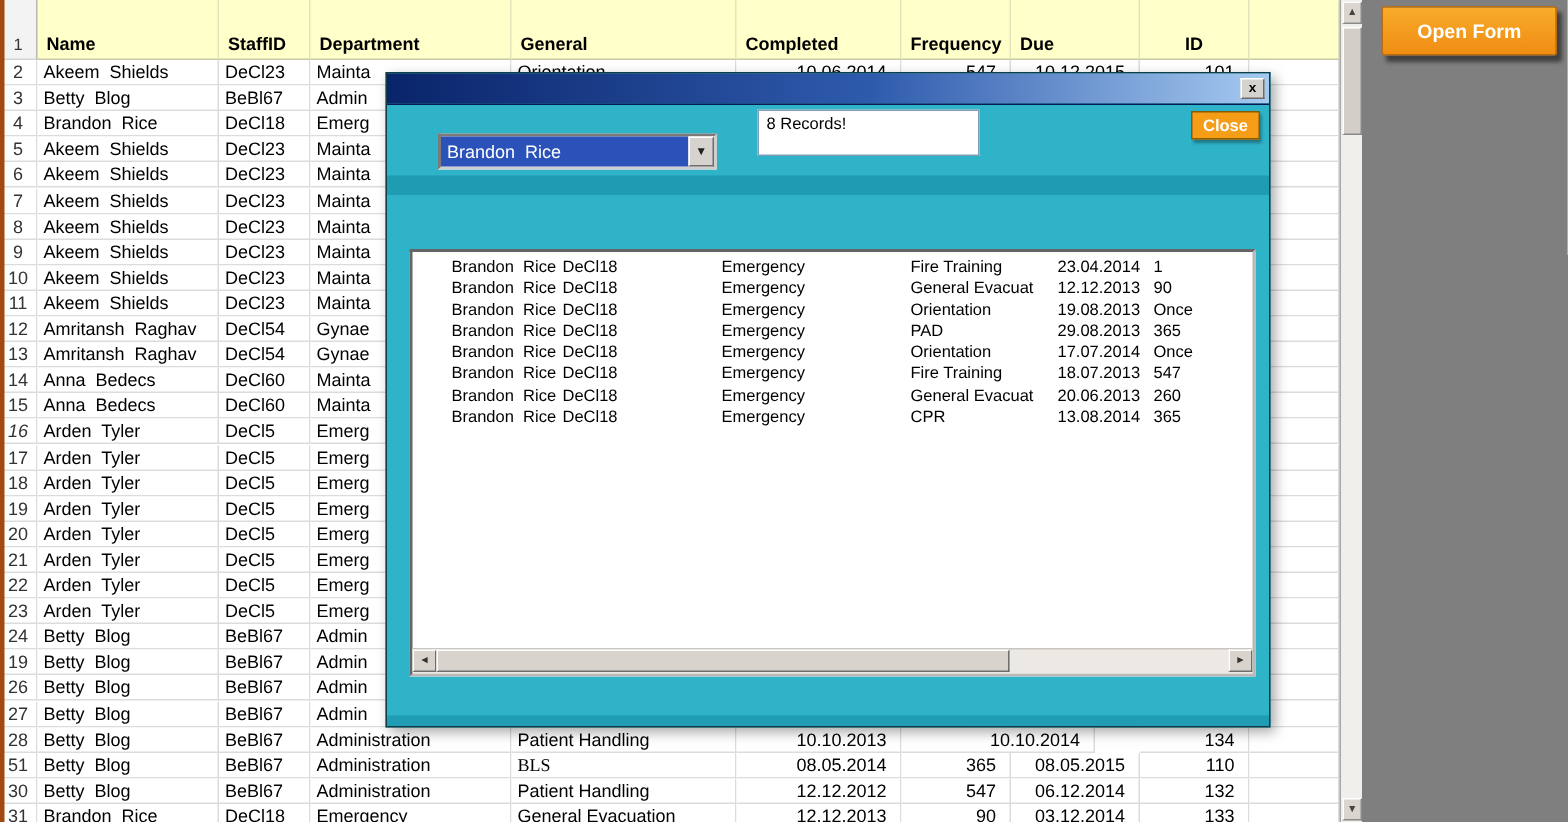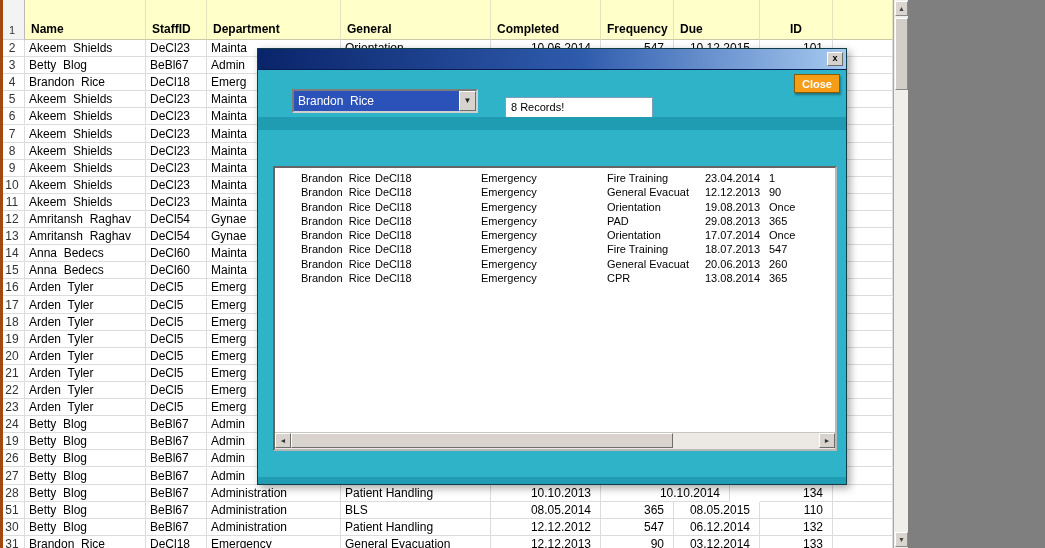--- a/index.html
+++ b/index.html
@@ -53,21 +53,21 @@
   .close-btn{position:absolute;top:25px;right:6px;width:46px;height:19px;
              background:#f59d17;border:1px solid #8a5a00;color:#fff;font-weight:bold;font-size:11px;
              font-family:"Liberation Sans",sans-serif;box-shadow:1px 2px 2px rgba(0,0,0,0.35);
              padding:0;cursor:pointer;}
   .combo{position:absolute;left:34px;top:40px;width:186px;height:24px;background:#fff;
          border:2px inset #cfcfcf;box-sizing:border-box;display:flex;align-items:stretch;}
   .combo-text{flex:1;background:#2a52b8;color:#fff;font-size:12px;line-height:20px;
               padding:0 4px;white-space:pre;overflow:hidden;}
   .combo-arrow{width:17px;background:#d6d3ce;border:1px solid;border-color:#fff #6d6d6d #6d6d6d #fff;
                box-sizing:border-box;font-size:8px;color:#222;text-align:center;line-height:18px;cursor:pointer;}
-  .records-box{position:absolute;left:247px;top:48px;width:148px;height:31px;background:#fff;
+  .records-box{position:absolute;left:247px;top:24px;width:148px;height:31px;background:#fff;
                border:1px solid #7f9db9;box-sizing:border-box;font-size:11px;padding:3px 5px;
                white-space:pre;overflow:hidden;}
   .stripe{position:absolute;left:0;right:0;top:68px;height:13px;background:#1f9cb1;}
   .bstripe{position:absolute;left:0;right:0;bottom:0;height:7px;background:#209db3;}
   .copy-btn{position:absolute;left:345px;top:79px;width:223px;height:33px;
             background:#f59d17;border:1px solid #96650a;color:#c00000;font-weight:bold;font-size:12px;
             font-family:"Liberation Sans",sans-serif;box-shadow:2px 3px 3px rgba(0,0,0,0.4);
             padding:0;cursor:pointer;}
   .listbox{position:absolute;left:15px;top:117px;width:564px;height:285px;background:#fff;
            border:2px inset #b9b9b9;box-sizing:border-box;overflow:hidden;}
@@ -273,21 +273,21 @@
           <div class="cell" style="left: 146px; width: 61px;">DeCl60</div>
           <div class="cell" style="left: 207px; width: 134px;">Mainta</div>
           <div class="cell" style="left: 341px; width: 150px;"></div>
           <div class="cell num" style="left: 491px; width: 110px;"></div>
           <div class="cell num" style="left: 601px; width: 73px;"></div>
           <div class="cell num" style="left: 674px; width: 86px;"></div>
           <div class="cell num" style="left: 760px; width: 73px;"></div>
           <div class="cell" style="left: 833px; width: 60px;"></div>
         </div>
         <div class="grid-row" style="top: 279.4px;">
-          <div class="cell rncell rn" style="left: 0px; width: 25px;">16</div>
+          <div class="cell rncell rn" style="left: 0px; width: 25px; font-style: italic;">16</div>
           <div class="cell" style="left: 25px; width: 121px;">Arden  Tyler</div>
           <div class="cell" style="left: 146px; width: 61px;">DeCl5</div>
           <div class="cell" style="left: 207px; width: 134px;">Emerg</div>
           <div class="cell" style="left: 341px; width: 150px;"></div>
           <div class="cell num" style="left: 491px; width: 110px;"></div>
           <div class="cell num" style="left: 601px; width: 73px;"></div>
           <div class="cell num" style="left: 674px; width: 86px;"></div>
           <div class="cell num" style="left: 760px; width: 73px;"></div>
           <div class="cell" style="left: 833px; width: 60px;"></div>
         </div>
@@ -433,21 +433,21 @@
           <div class="cell num" style="left: 601px; width: 73px;">365</div>
           <div class="cell num" style="left: 644px; width: 86px;">10.10.2014</div>
           <div class="cell num" style="left: 760px; width: 73px;">134</div>
           <div class="cell" style="left: 833px; width: 60px;"></div>
         </div>
         <div class="grid-row" style="top: 501.7px;">
           <div class="cell rncell rn" style="left: 0px; width: 25px;">51</div>
           <div class="cell" style="left: 25px; width: 121px;">Betty  Blog</div>
           <div class="cell" style="left: 146px; width: 61px;">BeBl67</div>
           <div class="cell" style="left: 207px; width: 134px;">Administration</div>
-          <div class="cell" style="left: 341px; width: 150px;">BLS</div>
+          <div class="cell" style="left: 341px; width: 150px; font-family: Liberation Serif, serif;">BLS</div>
           <div class="cell num" style="left: 491px; width: 110px;">08.05.2014</div>
           <div class="cell num" style="left: 601px; width: 73px;">365</div>
           <div class="cell num" style="left: 674px; width: 86px;">08.05.2015</div>
           <div class="cell num" style="left: 760px; width: 73px;">110</div>
           <div class="cell" style="left: 833px; width: 60px;"></div>
         </div>
         <div class="grid-row" style="top: 518.8px;">
           <div class="cell rncell rn" style="left: 0px; width: 25px;">30</div>
           <div class="cell" style="left: 25px; width: 121px;">Betty  Blog</div>
           <div class="cell" style="left: 146px; width: 61px;">BeBl67</div>
@@ -474,20 +474,23 @@
       </div>
     <div class="leftstrip"></div>
   </div>
 
   <div class="vscroll">
     <div class="sbv-btn" style="top:1px;">▲</div>
     <div class="sbv-thumb"></div>
     <div class="sbv-btn" style="bottom:1px;">▼</div>
   </div>
 
+  <div class="rightpane">
+    <button class="open-form">Open Form</button>
+  </div>
 
   <div class="dialog">
     <div class="titlebar">
       <div class="xbtn">x</div>
     </div>
     <button class="close-btn">Close</button>
     <div class="combo">
       <span class="combo-text">Brandon  Rice</span>
       <span class="combo-arrow">▼</span>
     </div>

